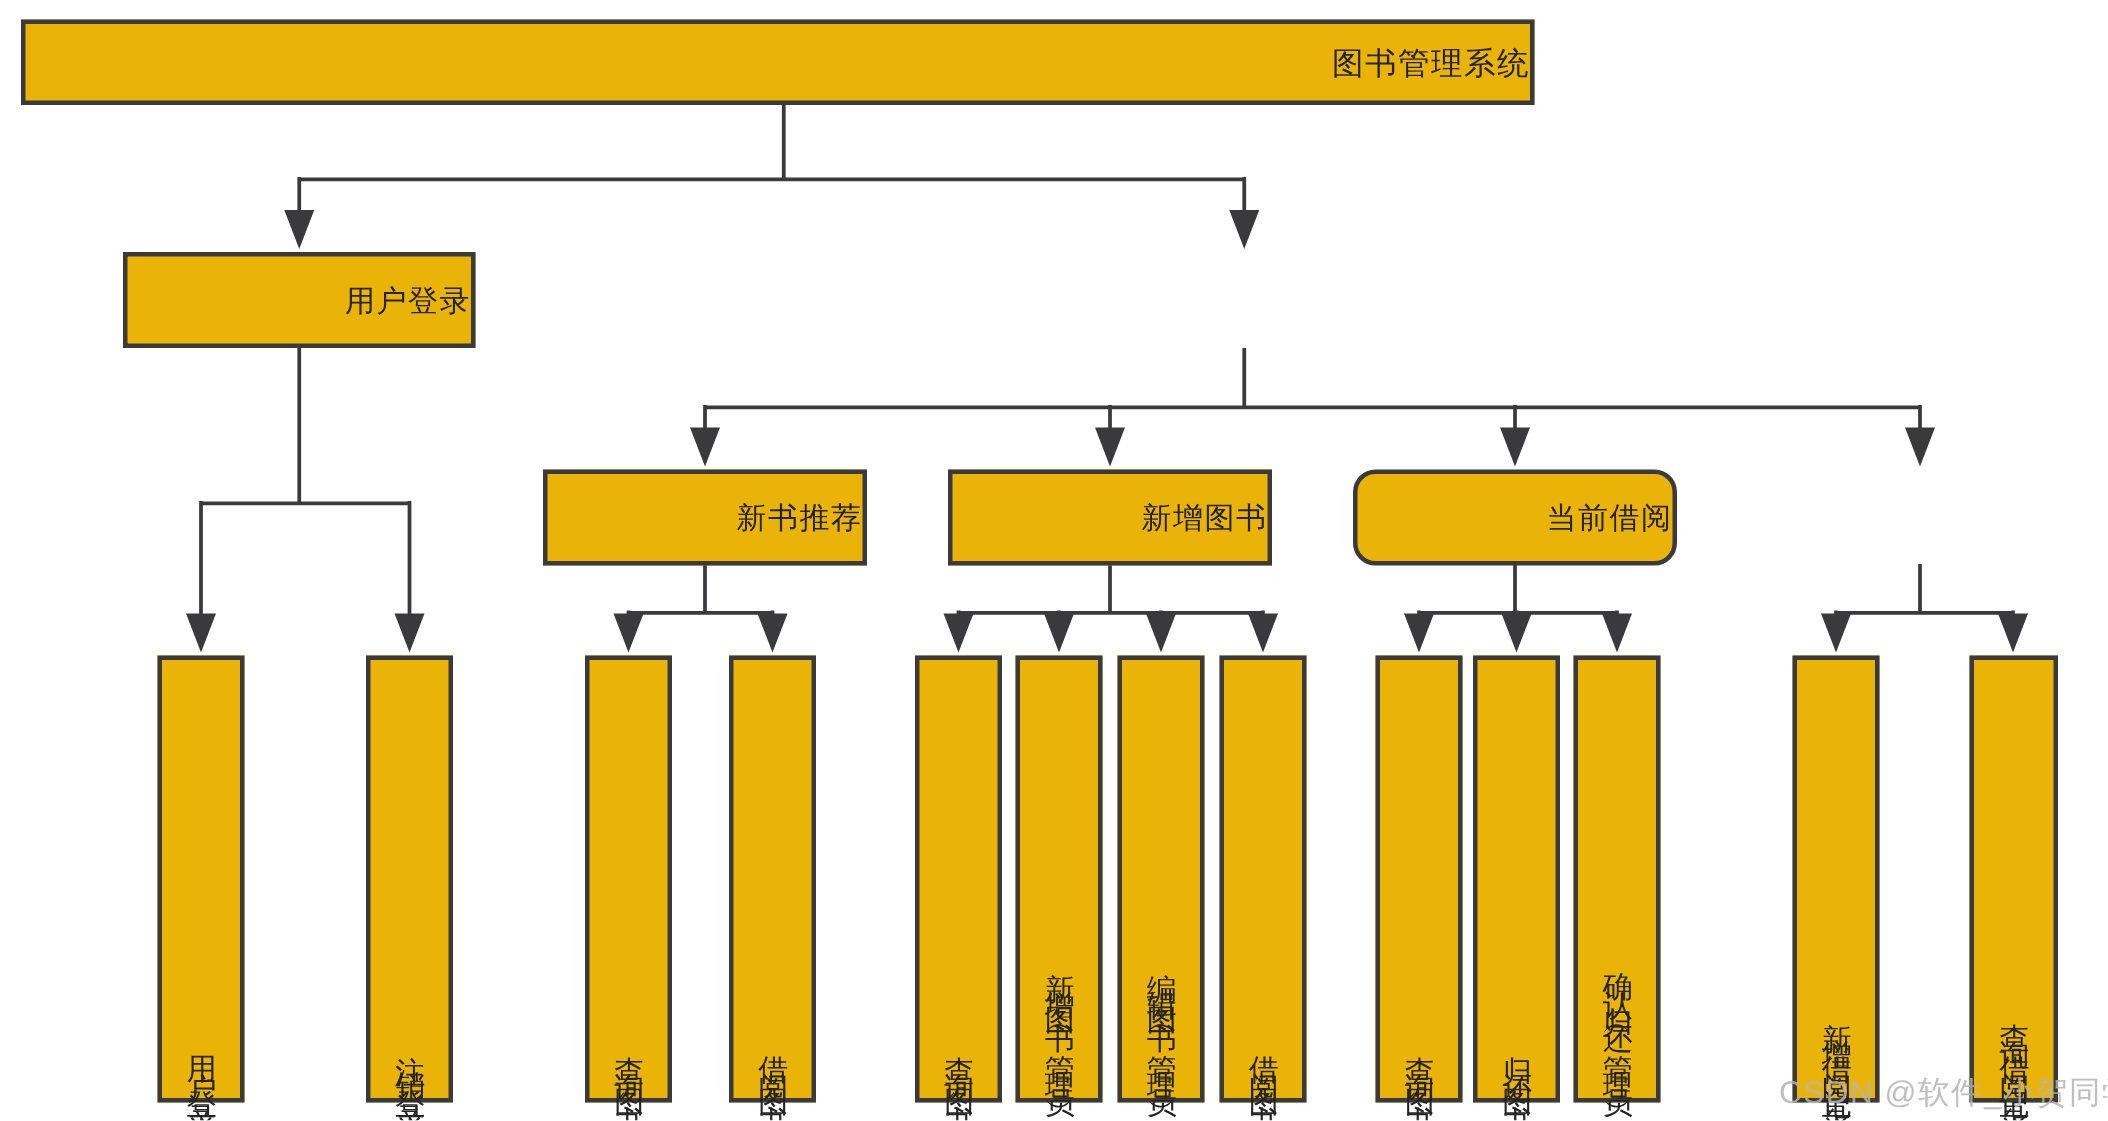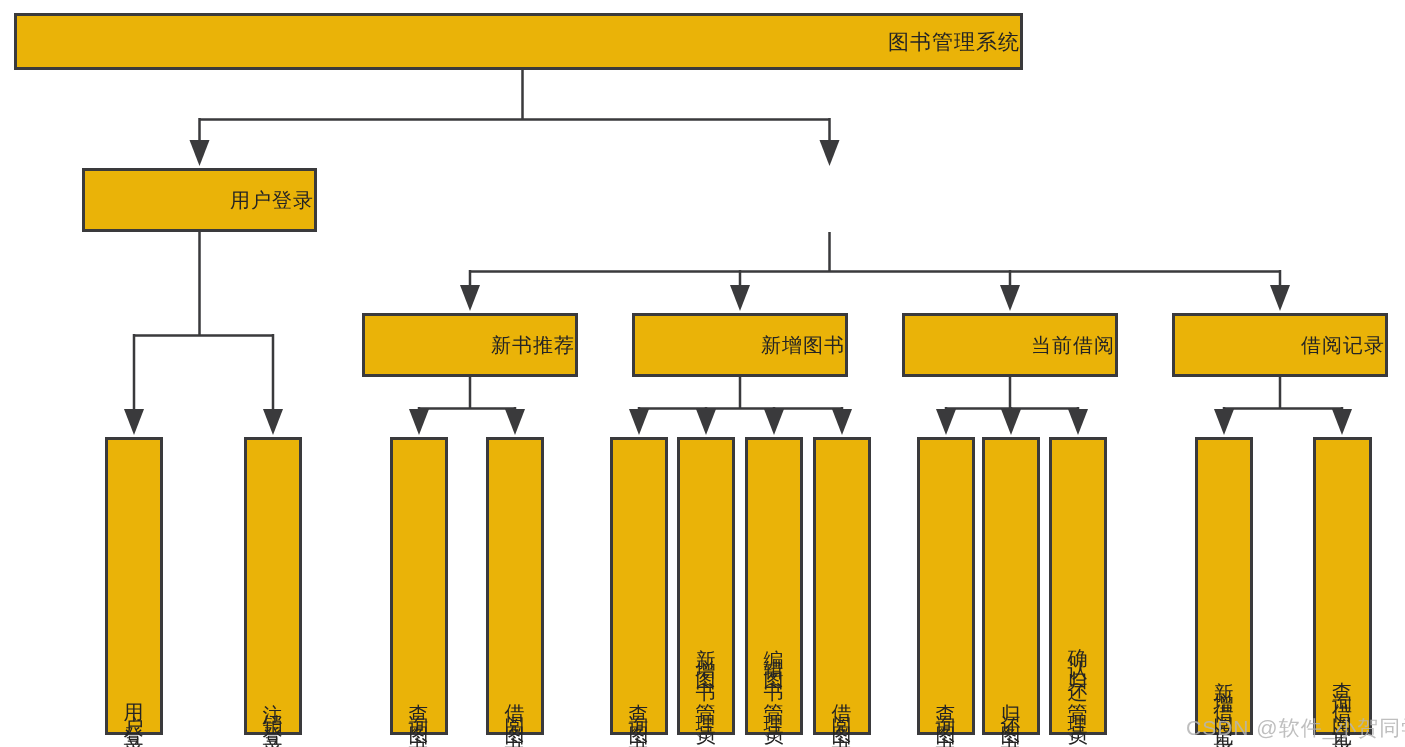--- a/index.html
+++ b/index.html
@@ -77,25 +77,22 @@
   <div class="node h" style="left:82px;top:168px;width:235px;height:64px;">
     <span>用户登录</span>
   </div>
 
   <div class="node h" style="left:362px;top:313px;width:216px;height:64px;">
     <span>新书推荐</span>
   </div>
   <div class="node h" style="left:632px;top:313px;width:216px;height:64px;">
     <span>新增图书</span>
   </div>
-  <div class="node h" style="left:902px;top:313px;width:216px;height:64px;">
+  <div class="node h" style="left:902px;top:313px;width:216px;height:64px;border-radius:15px;">
     <span>当前借阅</span>
-  </div>
-  <div class="node h" style="left:1172px;top:313px;width:216px;height:64px;">
-    <span>借阅记录</span>
   </div>
 
   <div class="node v" style="left:105px;top:437px;width:58px;height:298px;">
     <span>用户登录</span>
   </div>
   <div class="node v" style="left:244px;top:437px;width:58px;height:298px;">
     <span>注销登录</span>
   </div>
 
   <div class="node v" style="left:390px;top:437px;width:58px;height:298px;">

